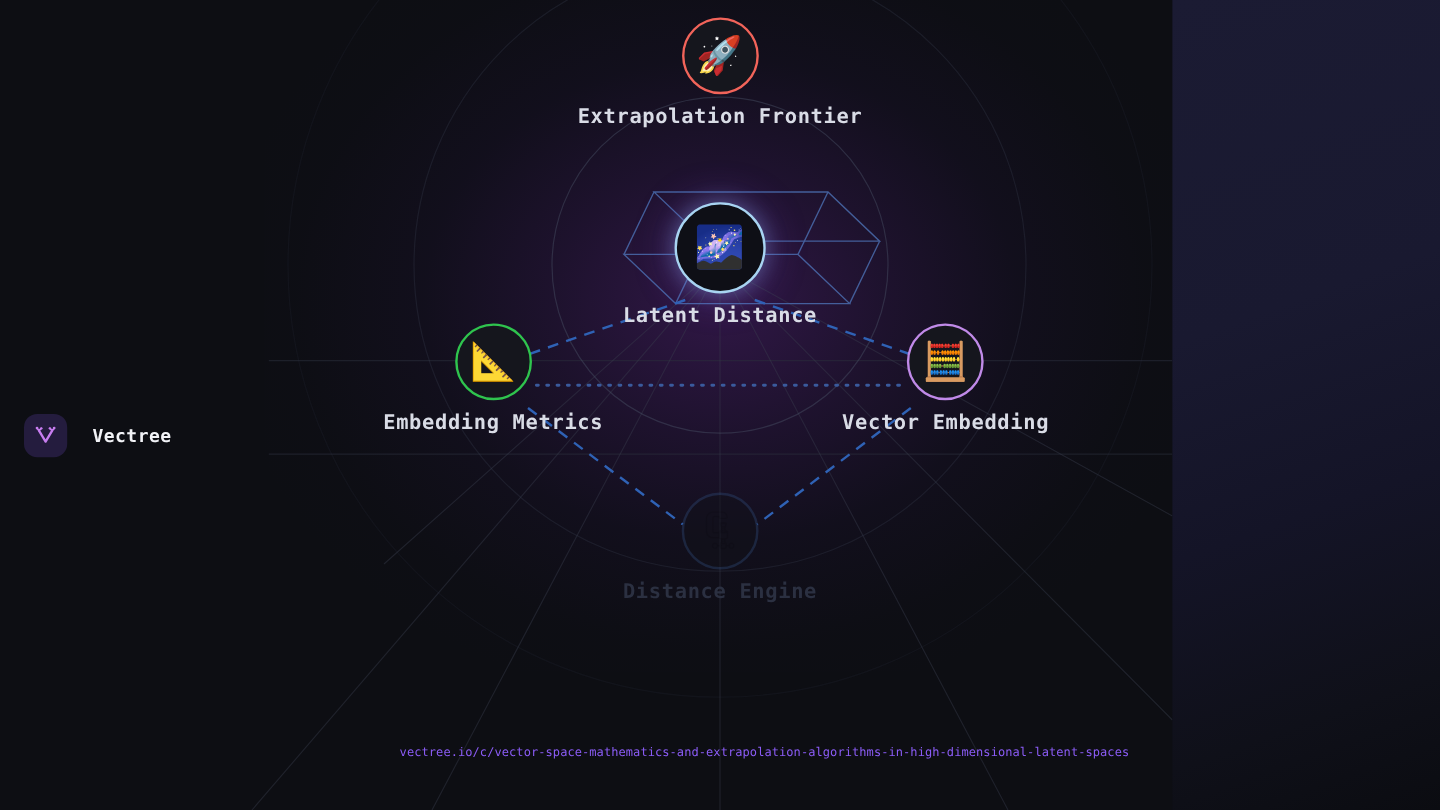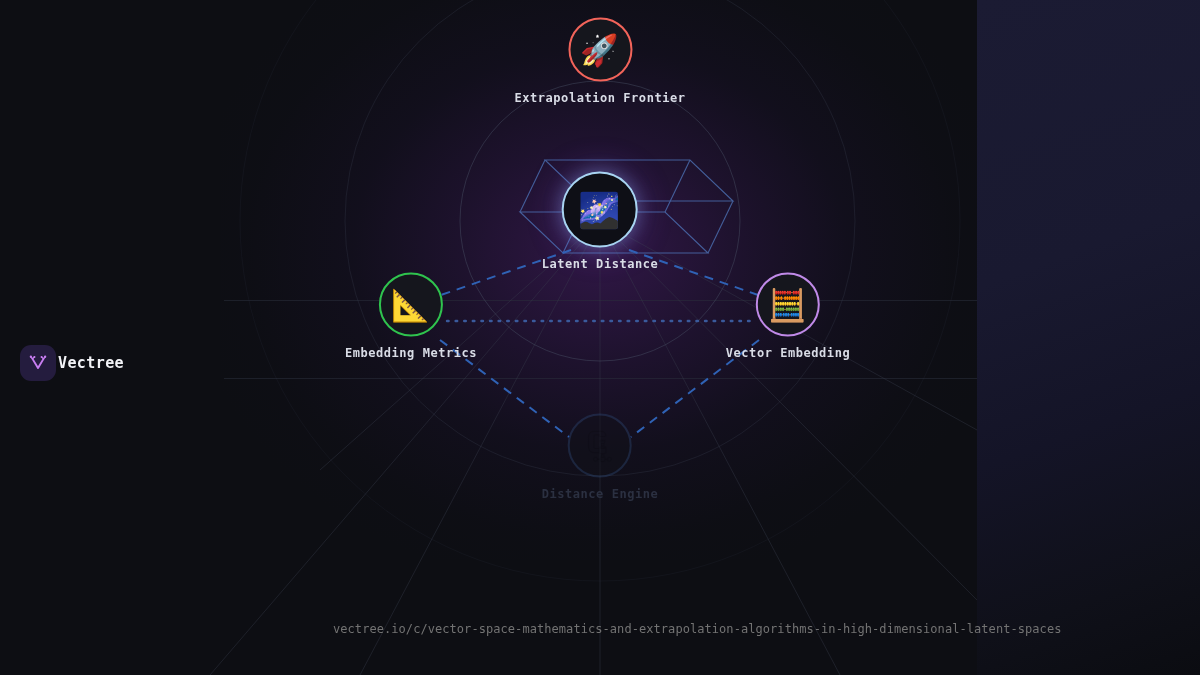--- a/index.html
+++ b/index.html
@@ -38,53 +38,53 @@
 
   
   .node{ position:absolute; transform:translate(-50%,-50%); text-align:center; }
   .node .ring{
     width:64px; height:64px; border-radius:50%;
     border:2.5px solid #888; background:#15161d;
     display:flex; align-items:center; justify-content:center;
     margin:0 auto; font-size:31px; line-height:1;
   }
   .node .caption{
-    margin-top:9px; font-size:12px; letter-spacing:.55px;
+    margin-top:9px; font-size:17px; letter-spacing:.55px;
     color:#d9dce6; white-space:nowrap; font-weight:700;
   }
   .node.dim .ring{ border-color:#223253; background:#111219; opacity:.42; }
   .node.dim .ring .glyph{ opacity:.30; filter:grayscale(.55) brightness(.7); }
   .node.dim .caption{ color:#2b3041; }
 
   #node-center .ring{
     width:76px; height:76px; font-size:34px;
     border-color:#a8d4f2; background:#0e0f16;
     box-shadow:0 0 18px rgba(150,200,250,.35), 0 0 34px rgba(120,80,220,.35);
   }
   #node-top    .ring{ border-color:#f2645a; }
   #node-left   .ring{ border-color:#2fc44e; }
   #node-right  .ring{ border-color:#c08ae8; }
   #node-bottom .ring{ border-color:#2c4670; }
 
   
   #overlay{ position:absolute; left:20px; top:345px; width:330px; }
-  #brand{ display:flex; align-items:center; gap:2px; margin-bottom:12px; }
+  #brand{ display:flex; align-items:center; gap:21px; margin-bottom:12px; }
   #brand-mark{
     width:36px; height:36px; border-radius:11px;
     background:#241c3e; display:flex; align-items:center; justify-content:center;
   }
   #brand-name{ font-size:15px; font-weight:700; color:#f2f3f7; letter-spacing:.4px; }
   #headline{
     font-size:30px; line-height:1.07; font-weight:700; color:#fbfbfd;
     letter-spacing:-.4px; word-break:break-word;
   }
 
   #url-bar{
     position:absolute; left:333px; top:622px;
-    font-size:12px; letter-spacing:.06px; color:#737373; white-space:nowrap;
+    font-size:10px; letter-spacing:.06px; color:#8b5cf6; white-space:nowrap;
   }
 </style>
 </head>
 <body>
 
 <div id="bg-left"></div>
 <div id="bg-right"></div>
 <div id="center-glow"></div>
 
 <div id="diagram">

